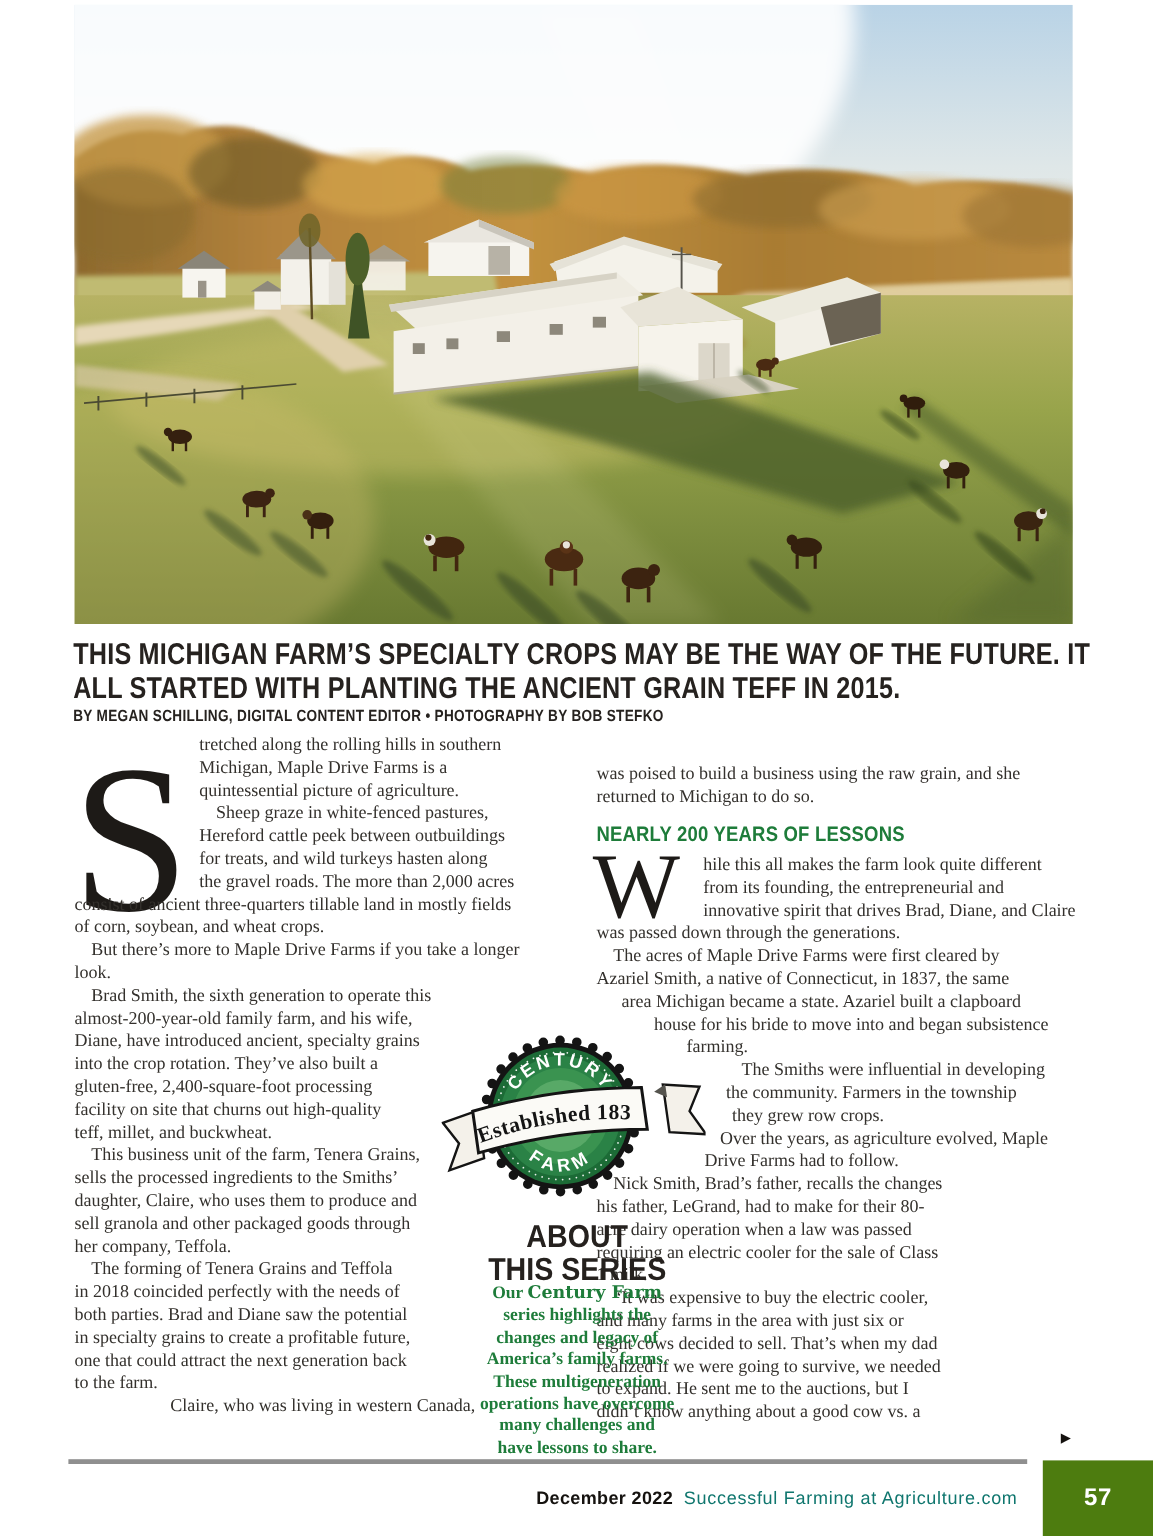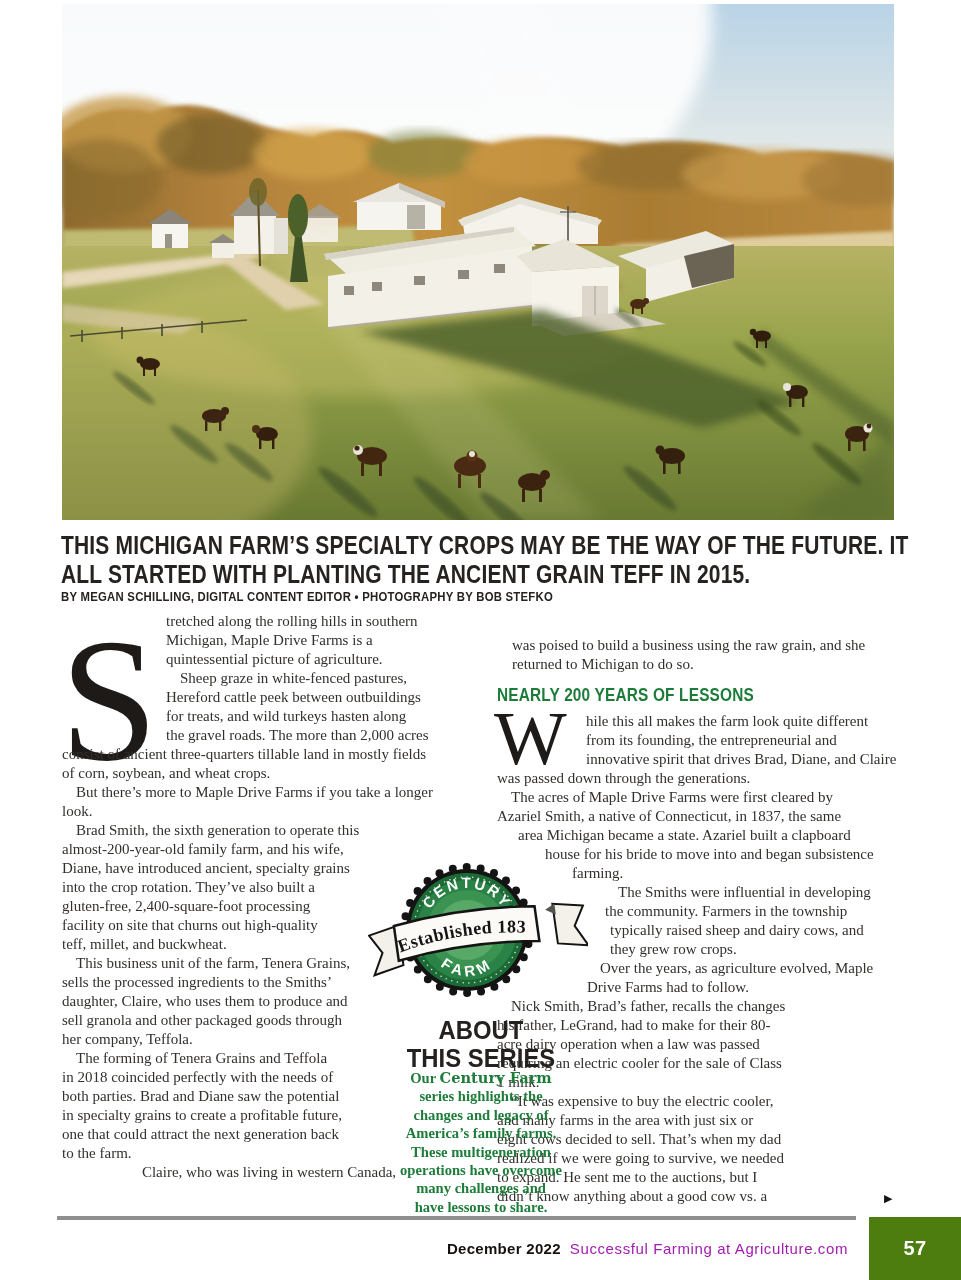--- a/index.html
+++ b/index.html
@@ -22,38 +22,38 @@
   .col-left .p1{margin-left:104px;}
   .dropcap-s{position:absolute;left:60px;top:612px;font-size:176px;line-height:176px;
              color:#1d1a17;font-family:"Liberation Serif",serif;}
   .green-head{position:absolute;left:497px;top:685px;width:420px;
               font-family:"Liberation Sans",sans-serif;font-weight:bold;font-size:17.5px;
               color:#1e7c3a;letter-spacing:.2px;transform:scaleX(.88);transform-origin:0 0;}
   .dropcap-w{position:absolute;left:494px;top:700px;font-size:77px;line-height:77px;
              color:#1d1a17;font-family:"Liberation Serif",serif;}
   .w-lines{position:absolute;left:586px;top:712px;width:360px;font-size:15px;line-height:19px;}
   .r-rest{position:absolute;left:497px;top:769px;width:412px;font-size:15px;line-height:19px;}
-  .r-top{position:absolute;left:512px;top:636px;width:412px;font-size:15px;line-height:19px;}
+  .r-top{position:absolute;left:497px;top:636px;width:412px;font-size:15px;line-height:19px;}
   .cont-arrow{position:absolute;left:884px;top:1192px;font-size:11px;color:#15120f;}
   
   .badge{position:absolute;left:368px;top:852px;width:220px;height:156px;}
   
   .about-title{position:absolute;left:351px;top:1016px;width:260px;text-align:center;
                font-family:"Liberation Sans",sans-serif;font-weight:bold;font-size:26.5px;
                line-height:28px;color:#25211e;transform:scaleX(.9);transform-origin:50% 0;}
   .about-body{position:absolute;left:360px;top:1069px;width:242px;text-align:center;
               font-family:"Liberation Serif",serif;font-weight:bold;font-size:14.6px;
               line-height:18.4px;color:#1e7c3a;}
   .about-body .bolder{font-family:"DejaVu Serif",serif;}
   
   .footer-rule{position:absolute;left:57px;top:1216px;width:799px;height:4px;background:#8f8f8f;}
   .footer-text{position:absolute;left:300px;top:1240px;width:548px;text-align:right;
                font-family:"Liberation Sans",sans-serif;font-size:15px;}
   .footer-issue{font-weight:bold;color:#15120f;letter-spacing:.3px;}
-  .footer-brand{color:#a21caf;margin-left:9px;letter-spacing:.6px;}
+  .footer-brand{color:#0f766e;margin-left:9px;letter-spacing:.6px;}
   .folio{position:absolute;left:869px;top:1217px;width:92px;height:63px;background:#4d7c0f;
          color:#ffffff;font-family:"Liberation Sans",sans-serif;font-weight:bold;font-size:20px;
          text-align:center;line-height:63px;letter-spacing:.5px;}
 </style>
 </head>
 <body>
 
 <div class="page">
 
   <svg class="photo" viewBox="0 0 832 516" aria-hidden="true">
@@ -315,21 +315,20 @@
     </div>
   <div class="col r-rest">
       <div class="ln">was passed down through the generations.</div>
       <div class="ln" style="padding-left: 14px;">The acres of Maple Drive Farms were first cleared by</div>
       <div class="ln">Azariel Smith, a native of Connecticut, in 1837, the same</div>
       <div class="ln" style="padding-left: 21px;">area Michigan became a state. Azariel built a clapboard</div>
       <div class="ln" style="padding-left: 48px;">house for his bride to move into and began subsistence</div>
       <div class="ln" style="padding-left: 75px;">farming.</div>
       <div class="ln" style="padding-left: 121px;">The Smiths were influential in developing</div>
       <div class="ln" style="padding-left: 108px;">the community. Farmers in the township</div>
-      <div class="ln" style="padding-left: 113px;">typically raised sheep and dairy cows, and</div>
       <div class="ln" style="padding-left: 113px;">they grew row crops.</div>
       <div class="ln" style="padding-left: 103px;">Over the years, as agriculture evolved, Maple</div>
       <div class="ln" style="padding-left: 90px;">Drive Farms had to follow.</div>
       <div class="ln" style="padding-left: 14px;">Nick Smith, Brad’s father, recalls the changes</div>
       <div class="ln">his father, LeGrand, had to make for their 80-</div>
       <div class="ln">acre dairy operation when a law was passed</div>
       <div class="ln">requiring an electric cooler for the sale of Class</div>
       <div class="ln">1 milk.</div>
       <div class="ln" style="padding-left: 14px;">“It was expensive to buy the electric cooler,</div>
       <div class="ln">and many farms in the area with just six or</div>

